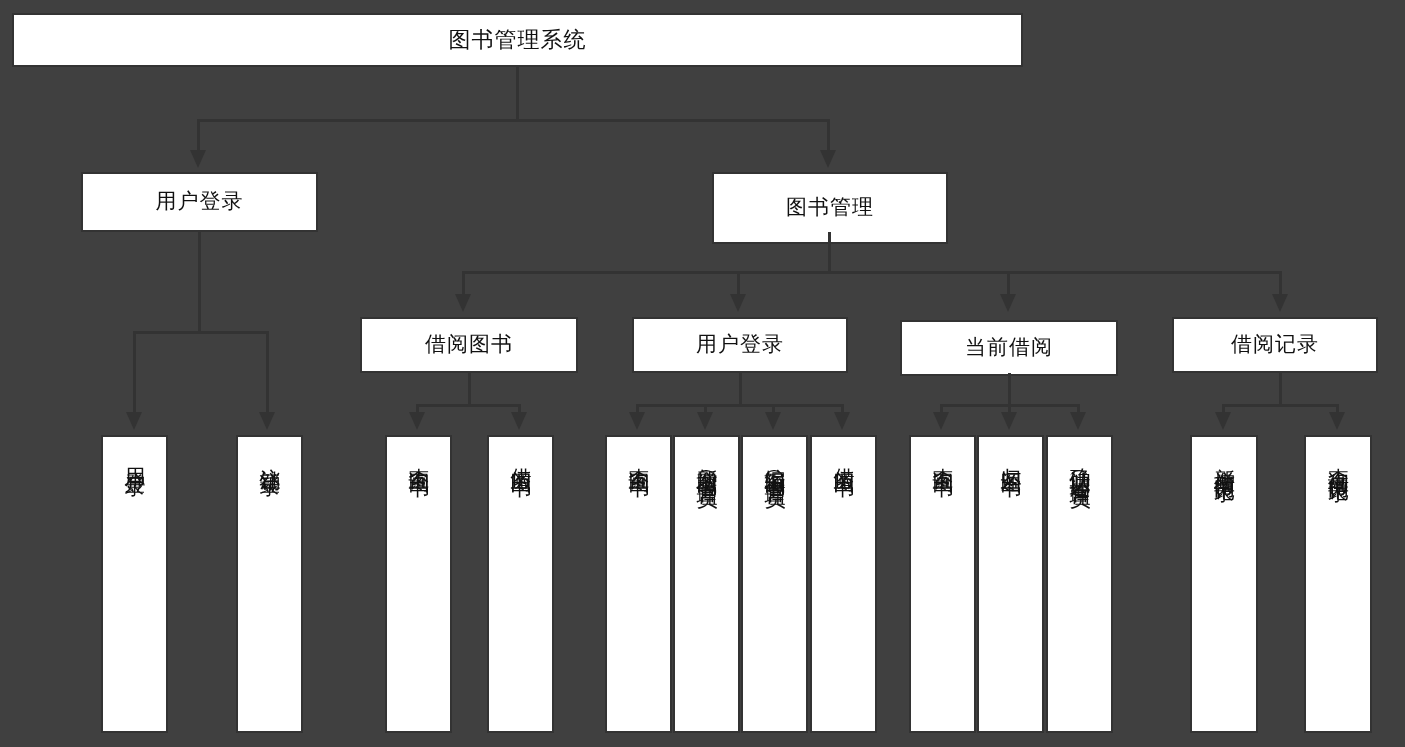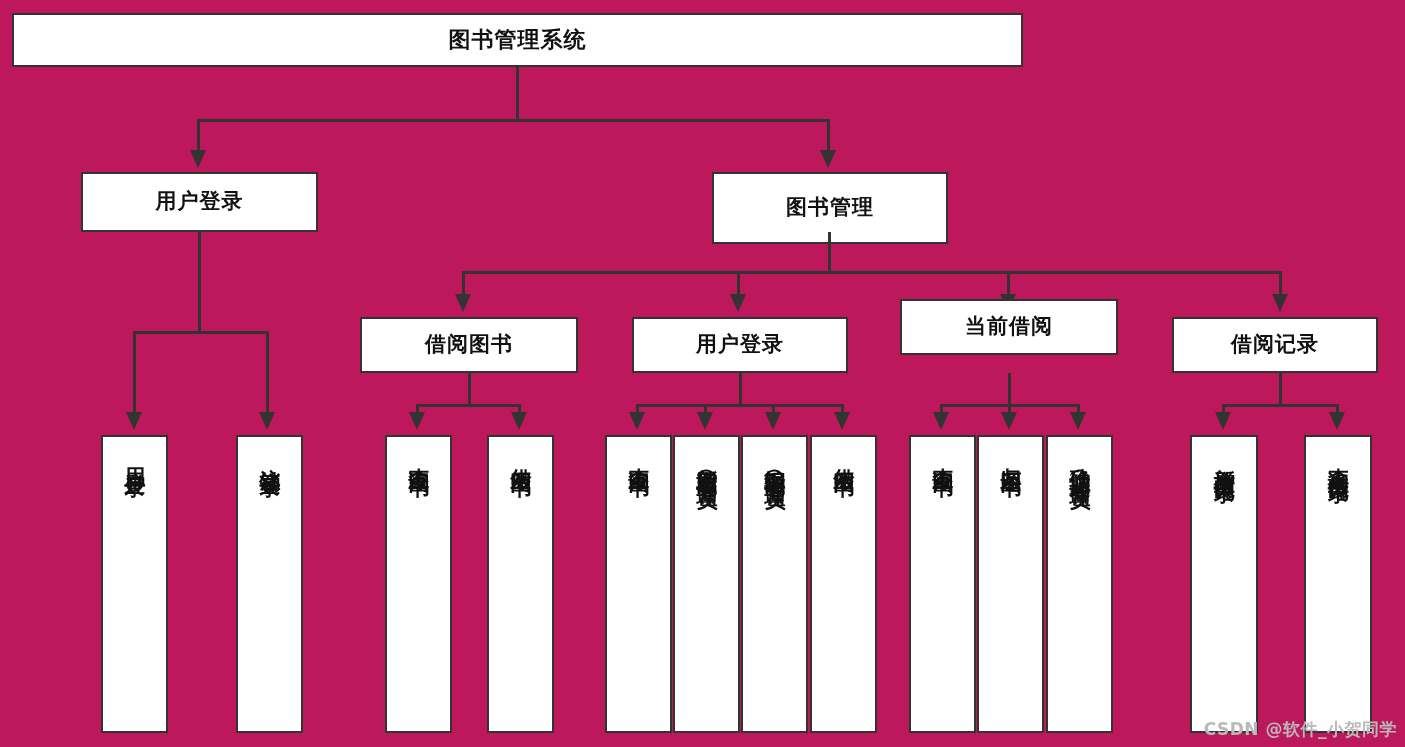--- a/index.html
+++ b/index.html
@@ -7,23 +7,22 @@
     padding: 0;
     background: #ffffff;
   }
   body {
     font-family: "DejaVu Sans", "Liberation Sans", sans-serif;
   }
   #canvas {
     position: relative;
     width: 1405px;
     height: 747px;
-    background: #be185d;
+    background: #404040;
     overflow: hidden;
-    font-weight: bold;
   }
   .node {
     position: absolute;
     box-sizing: border-box;
     border: 2.5px solid #333333;
     background: #ffffff;
     display: flex;
     align-items: center;
     justify-content: center;
     color: #111111;
@@ -126,21 +125,21 @@
   <div class="arrow" style="left:1000px; top:294px;"></div>
   <div class="edge v" style="left:1279px; top:271px; width:3px; height:26px;"></div>
   <div class="arrow" style="left:1272px; top:294px;"></div>
 
   <div class="node horiz" style="left:360px; top:317px; width:218px; height:56px;">
     <span>借阅图书</span>
   </div>
   <div class="node horiz" style="left:632px; top:317px; width:216px; height:56px;">
     <span>用户登录</span>
   </div>
-  <div class="node horiz" style="left:900px; top:299px; width:218px; height:56px;">
+  <div class="node horiz" style="left:900px; top:320px; width:218px; height:56px;">
     <span>当前借阅</span>
   </div>
   <div class="node horiz" style="left:1172px; top:317px; width:206px; height:56px;">
     <span>借阅记录</span>
   </div>
 
   <div class="edge v" style="left:468px; top:373px; width:3px; height:34px;"></div>
   <div class="edge h" style="left:416px; top:404px; width:105px; height:3px;"></div>
   <div class="edge v" style="left:416px; top:404px; width:3px; height:12px;"></div>
   <div class="arrow" style="left:409px; top:412px;"></div>
@@ -211,15 +210,14 @@
     <span class="vtext">确认归还（管理员）</span>
   </div>
 
   <div class="leaf" style="left:1190px; top:435px; width:68px; height:298px;">
     <span class="vtext">新增借阅记录</span>
   </div>
   <div class="leaf" style="left:1304px; top:435px; width:68px; height:298px;">
     <span class="vtext">查询借阅记录</span>
   </div>
 
-  <div id="watermark">CSDN @软件_小贺同学</div>
 
 </div>
 
 </body></html>

